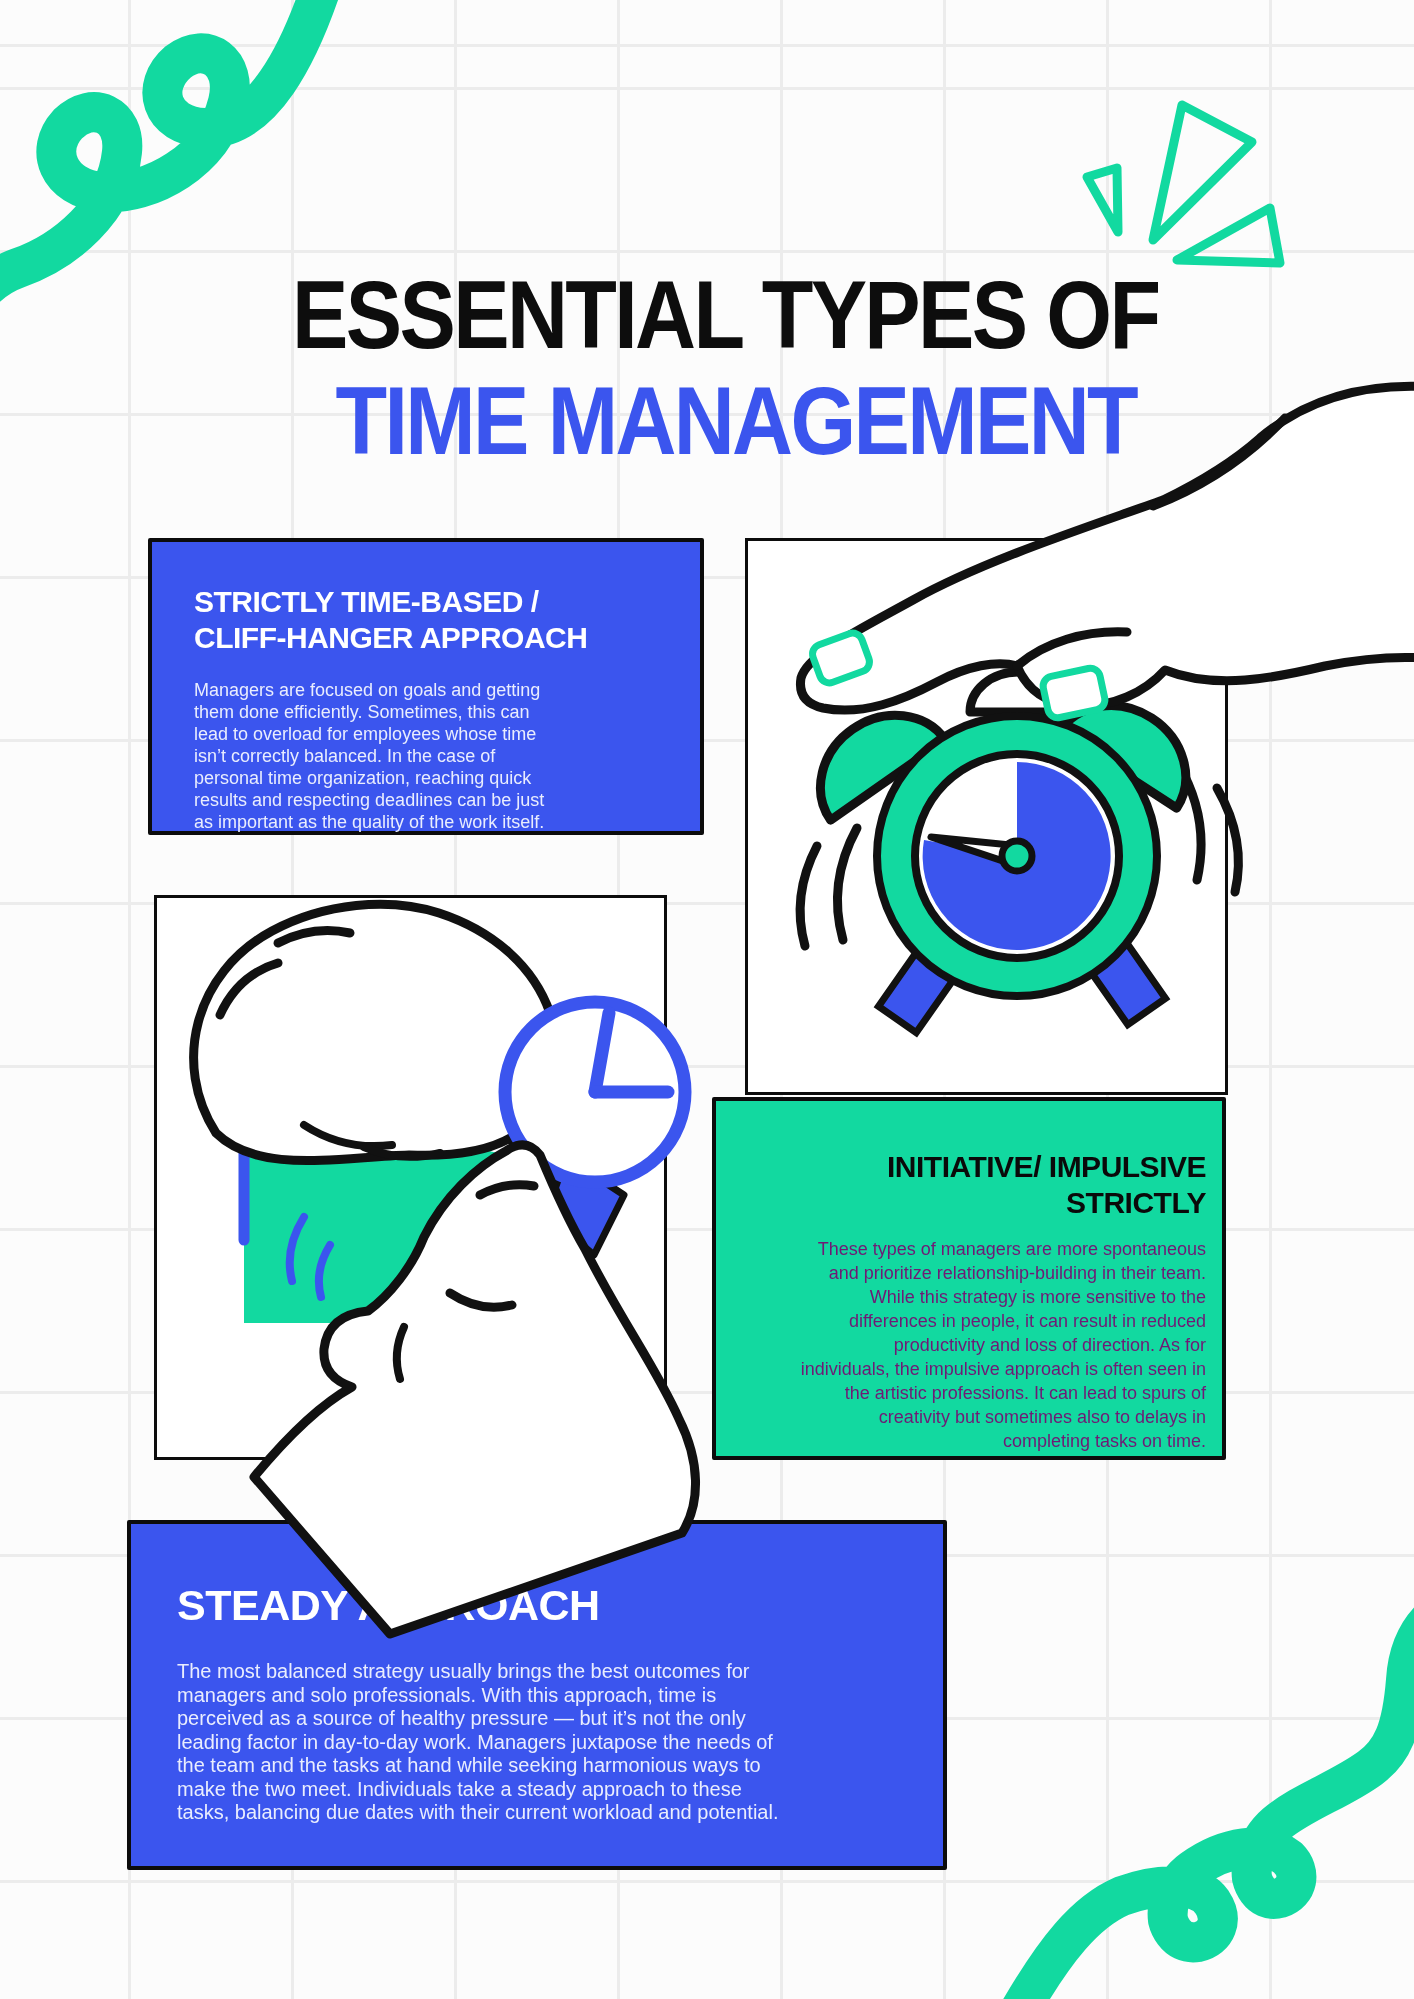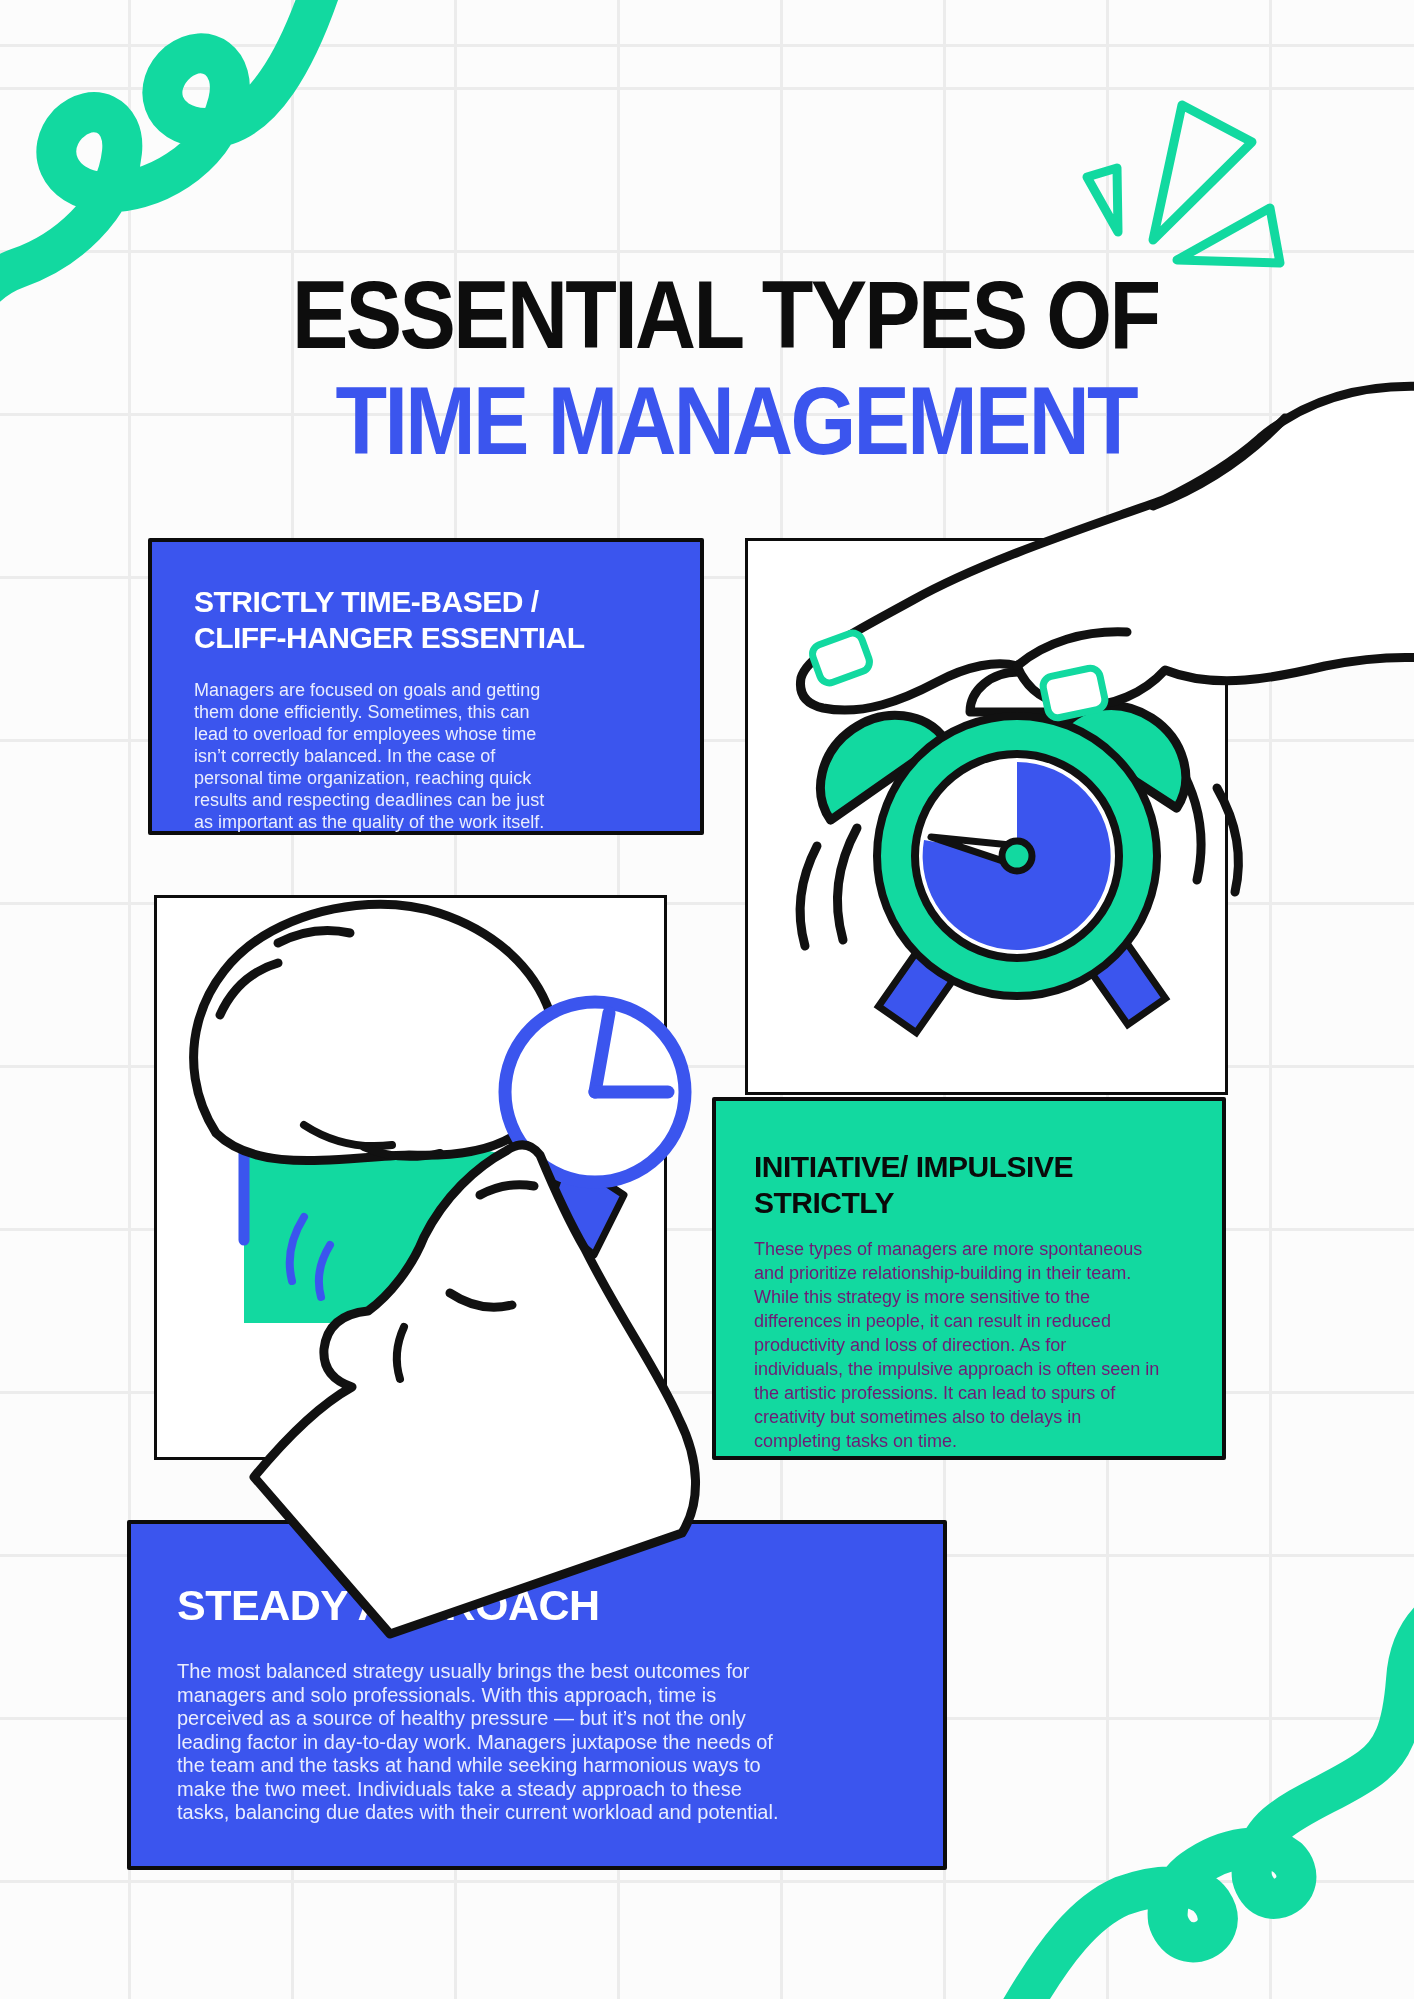--- a/index.html
+++ b/index.html
@@ -20,21 +20,21 @@
   
   .title-wrap{position:absolute;left:0;right:0;top:262px;text-align:center;z-index:2;}
   .title-line{font-weight:900;font-size:96px;line-height:106px;letter-spacing:-3px;white-space:pre;}
   .title-line>span{display:inline-block;transform:scaleX(.88);transform-origin:center;}
   .title-black{color:#0d0d0d;}
   .title-blue{color:#3b55ee;margin-left:22px;}
 
   
   .card{position:absolute;box-sizing:border-box;border:4px solid #0c0c0c;border-radius:2px;z-index:2;}
   .card-blue{background:#3b55ee;}
-  .card-green{background:#12d9a0;}
+  .card-green{background:#12d9a0;text-align:right;}
   .card h2{margin:0;font-weight:900;letter-spacing:-.5px;}
   .card .body{white-space:pre;}
 
   .card-strict{left:148px;top:538px;width:556px;height:297px;padding:42px 28px 0 42px;}
   .card-strict h2{font-size:30px;line-height:36px;color:#ffffff;}
   .card-strict .body{margin-top:23px;font-size:18px;line-height:22px;color:#e9edfe;}
 
   .card-impulsive{left:712px;top:1097px;width:514px;height:363px;padding:48px 16px 0 38px;}
   .card-impulsive h2{font-size:30px;line-height:36px;color:#0a0a0a;}
   .card-impulsive .body{margin-top:16px;font-size:18px;line-height:24px;color:#701a75;}
@@ -74,21 +74,21 @@
   </svg>
 
   <div class="title-wrap">
     <div class="title-line title-black"><span>ESSENTIAL TYPES OF</span></div>
     <div class="title-line title-blue"><span>TIME MANAGEMENT</span></div>
   </div>
 
   <div class="card card-blue card-strict">
     <h2>
       <div>STRICTLY TIME-BASED /</div>
-      <div>CLIFF-HANGER ESSENTIAL</div>
+      <div>CLIFF-HANGER APPROACH</div>
     </h2>
     <div class="body">Managers are focused on goals and getting
 them done efficiently. Sometimes, this can
 lead to overload for employees whose time
 isn’t correctly balanced. In the case of
 personal time organization, reaching quick
 results and respecting deadlines can be just
 as important as the quality of the work itself.</div>
   </div>
 

